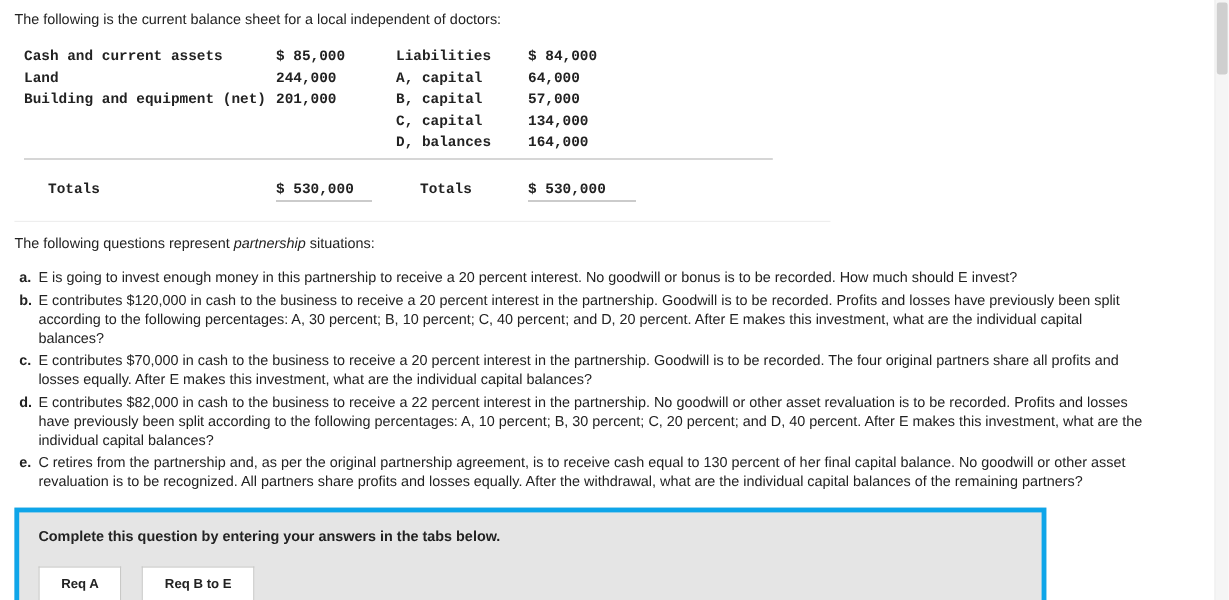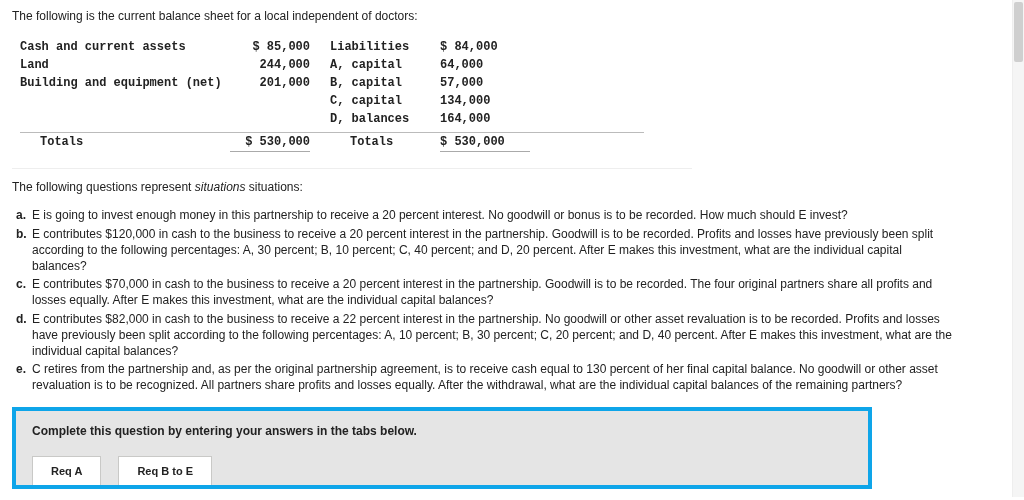--- a/index.html
+++ b/index.html
@@ -31,25 +31,25 @@
   .balance-sheet {
     font-family: "Courier New", monospace;
     font-size: 12px;
     padding: 4px 8px 6px 8px;
     line-height: 1.5;
     width: 640px;
     font-weight: bold;
   }
   .bs-row { display: flex; }
   .bs-col-label-left { width: 210px; }
-  .bs-col-amt-left { width: 80px; text-align: right; }
+  .bs-col-amt-left { width: 80px; text-align: left; }
   .bs-col-gap { width: 20px; }
   .bs-col-label-right { width: 110px; }
   .bs-col-amt-right { width: 90px; text-align: left; }
-  .bs-totals-row { border-top: 1px solid #bbb; margin-top: 4px; padding-top: 0; }
+  .bs-totals-row { border-top: 1px solid #bbb; margin-top: 4px; padding-top: 16px; }
   .bs-totals-row .bs-col-amt-left,
   .bs-totals-row .bs-col-amt-right {
     border-bottom: 1px solid #aaa;
   }
   .bs-indent { padding-left: 20px; }
 
   .bs-sep-after { border-bottom: 1px solid #eee; width: 680px; margin: 10px 0; }
 
   .independent { margin: 10px 0 12px 0; }
   .independent em { font-style: italic; }
@@ -125,21 +125,21 @@
     <div class="bs-col-amt-left">$ 530,000</div>
     <div class="bs-col-gap"></div>
     <div class="bs-col-label-right bs-indent">Totals</div>
     <div class="bs-col-amt-right">$ 530,000</div>
   </div>
 </div>
 
 <div class="bs-sep-after"></div>
 
 <div class="independent">
-  <span>The following questions represent </span><em>situations</em><span> situations:</span>
+  <span>The following questions represent </span><em>partnership</em><span> situations:</span>
 </div>
 
 <div class="questions">
   <div class="q">
     <div class="q-label">a.</div>
     <div class="q-body">E is going to invest enough money in this partnership to receive a 20 percent interest. No goodwill or bonus is to be recorded. How much should E invest?</div>
   </div>
   <div class="q">
     <div class="q-label">b.</div>
     <div class="q-body">E contributes $120,000 in cash to the business to receive a 20 percent interest in the partnership. Goodwill is to be recorded. Profits and losses have previously been split according to the following percentages: A, 30 percent; B, 10 percent; C, 40 percent; and D, 20 percent. After E makes this investment, what are the individual capital balances?</div>

